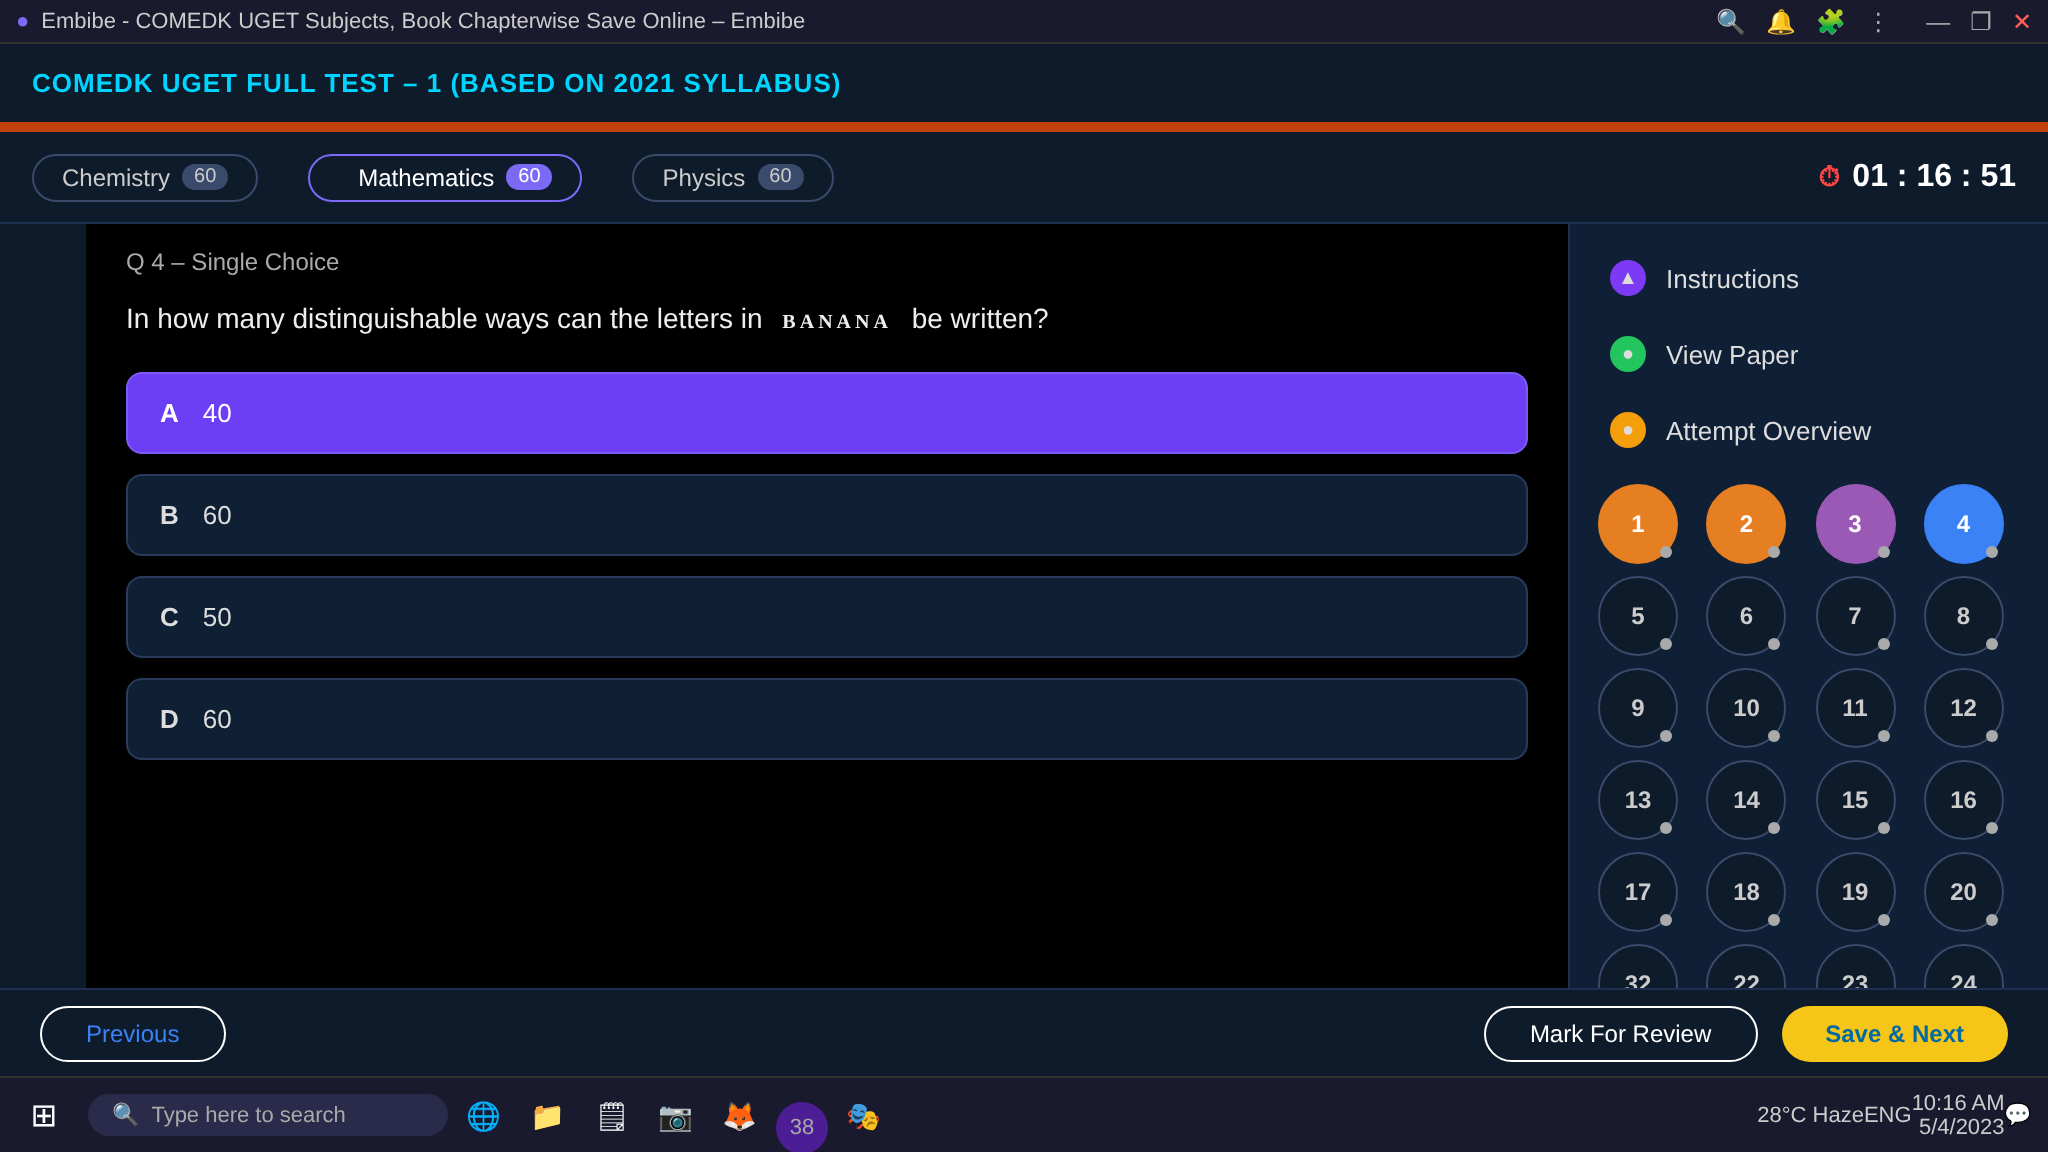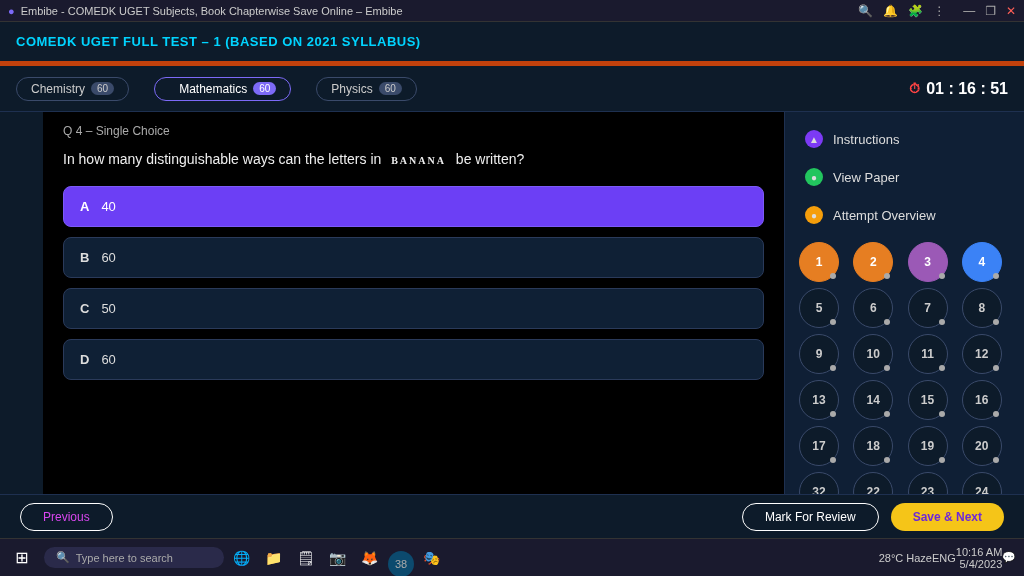--- a/index.html
+++ b/index.html
@@ -239,41 +239,41 @@
       justify-content: space-between;
       padding: 0 20px;
       position: absolute;
       bottom: 38px;
       left: 0;
       right: 0;
     }
     .nav-btn {
       background: transparent;
       border: 1.5px solid #fff;
-      color: #d946ef;
+      color: #3b82f6;
       border-radius: 20px;
       padding: 6px 22px;
       font-size: 12px;
       cursor: pointer;
       font-weight: 500;
     }
     #mark-review-btn {
       background: transparent;
       border: 1.5px solid #fff;
       color: #fff;
       border-radius: 20px;
       padding: 6px 22px;
       font-size: 12px;
       cursor: pointer;
       font-weight: 500;
     }
     #save-next-btn {
       background: #f5c518;
       border: none;
-      color: #6d28d9;
+      color: #0369a1;
       border-radius: 20px;
       padding: 7px 22px;
       font-size: 12px;
       cursor: pointer;
       font-weight: 700;
       text-align: right;
     }
 
     
     #taskbar {
@@ -446,21 +446,21 @@
   <div id="taskbar-center">
     <div id="search-bar">
       <span>🔍</span>
       <span>Type here to search</span>
     </div>
     <div class="taskbar-icon" style="color:#1da1f2;">🌐</div>
     <div class="taskbar-icon">📁</div>
     <div class="taskbar-icon">🗒</div>
     <div class="taskbar-icon">📷</div>
     <div class="taskbar-icon" style="color:#ff5500;">🦊</div>
-    <div class="taskbar-icon" style="background:#0c4a6e; border-radius:50%; width:26px;height:26px;margin-top:12px;">
+    <div class="taskbar-icon" style="background:#4c1d95; border-radius:50%; width:26px;height:26px;margin-top:12px;">
       <span style="font-size:11px;color:#aaa;">38</span>
     </div>
     <div class="taskbar-icon">🎭</div>
   </div>
   <div id="taskbar-right">
     <span>28°C Haze</span>
     <span>ENG</span>
     <div style="text-align:right;">
       <div>10:16 AM</div>
       <div>5/4/2023</div>

